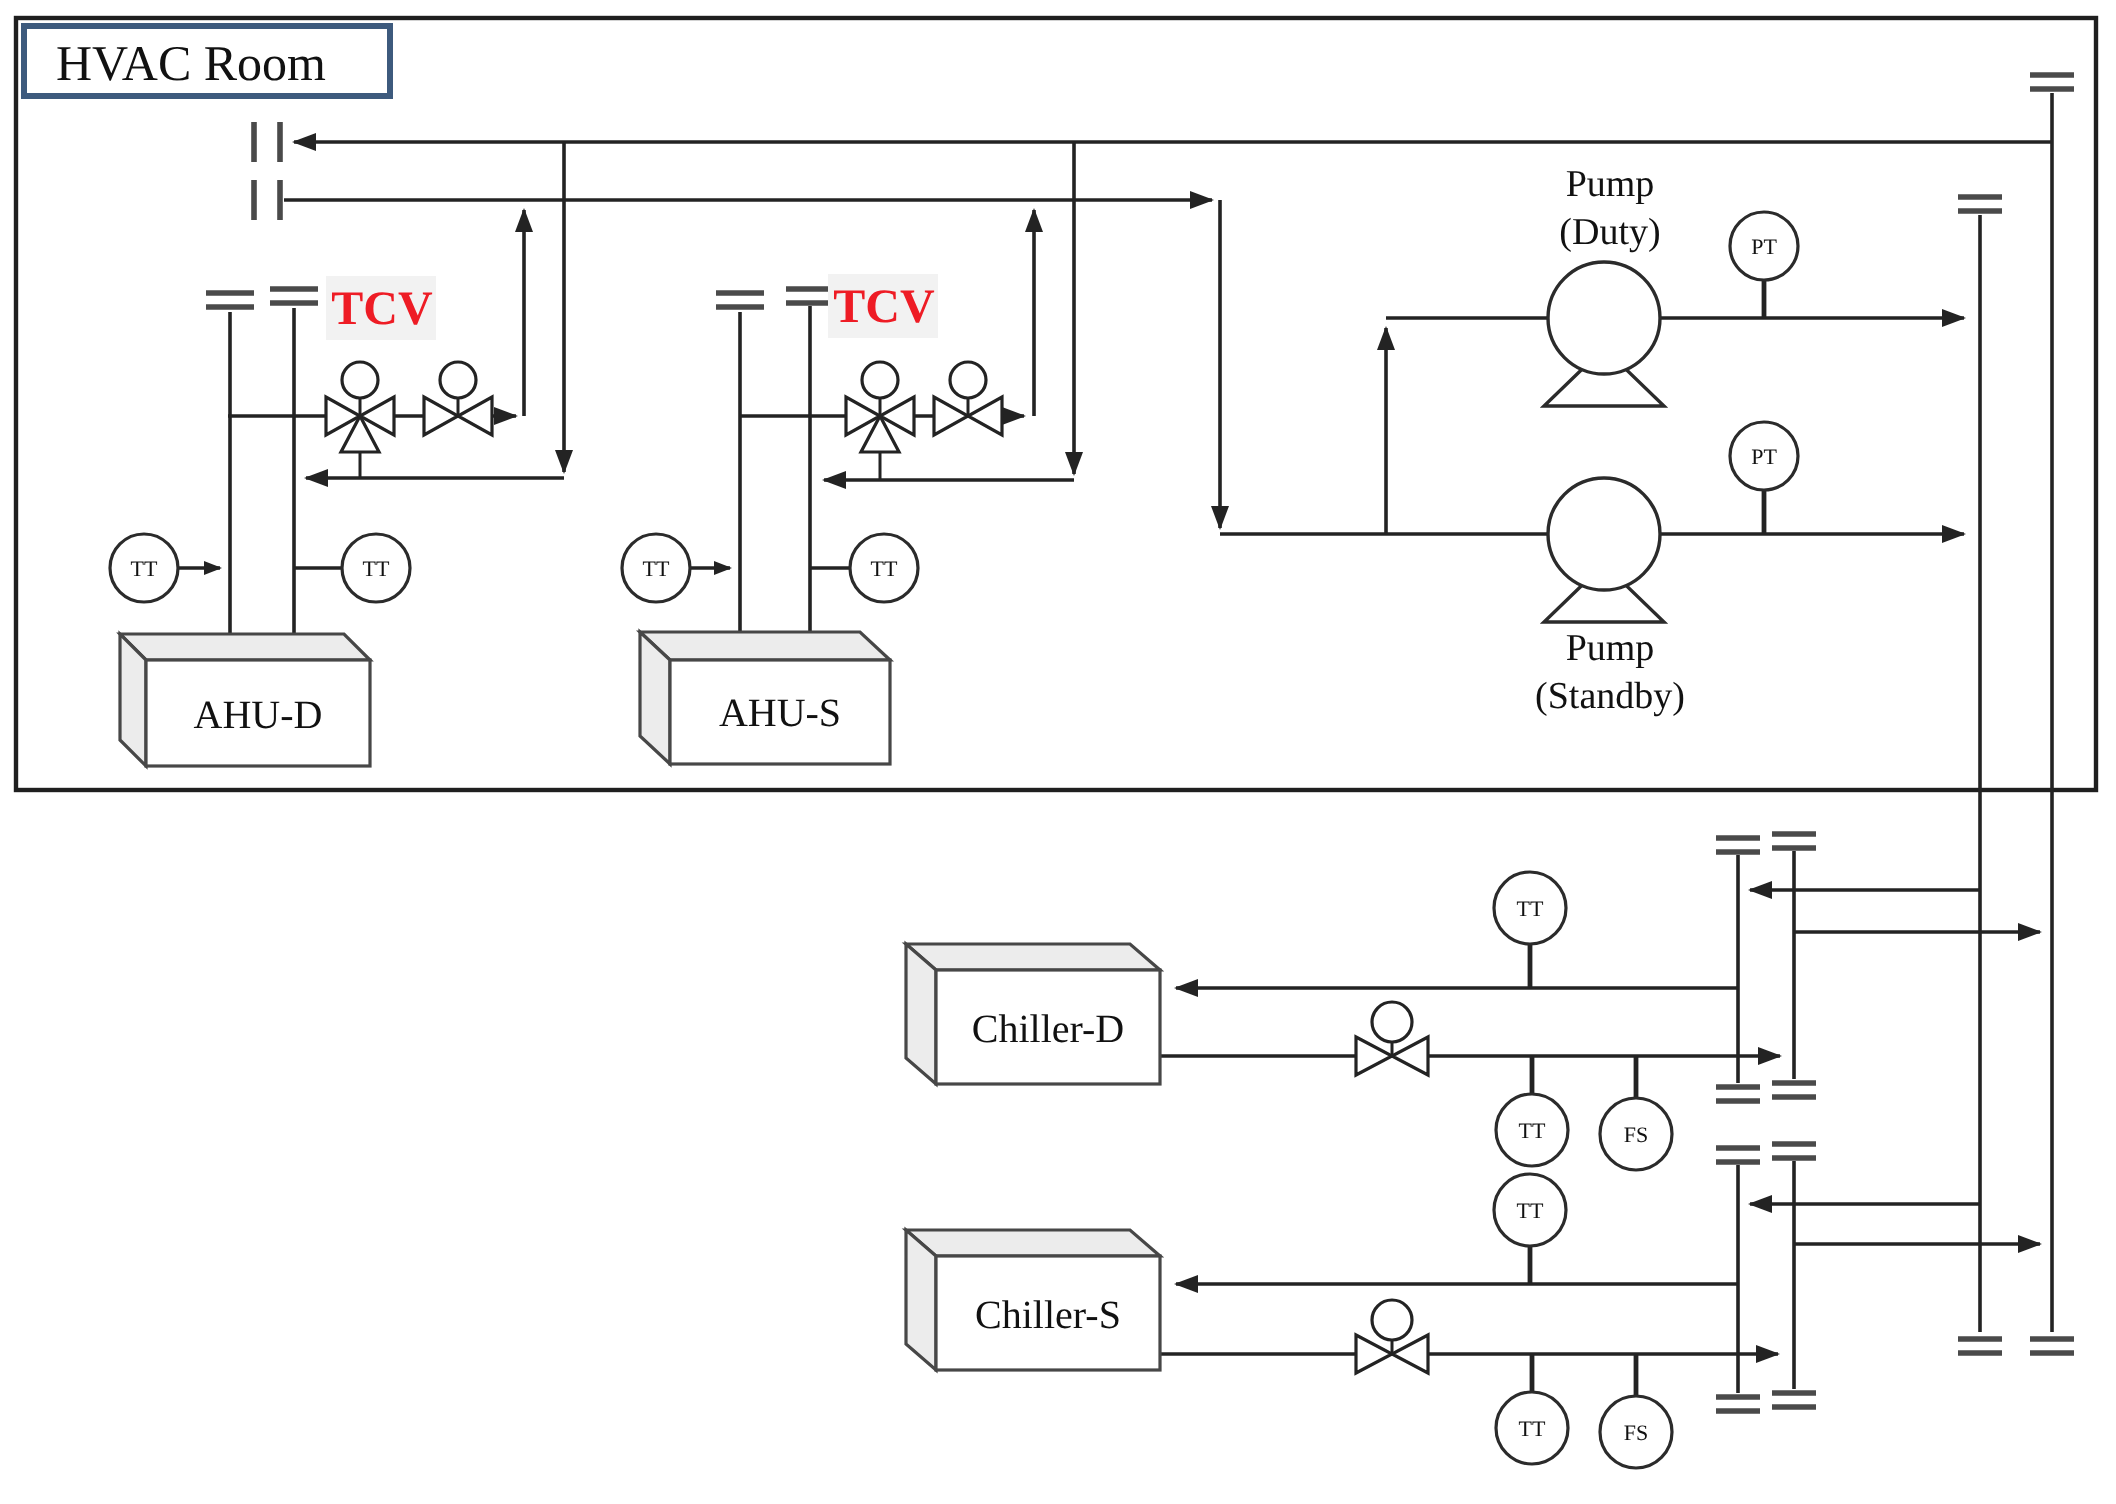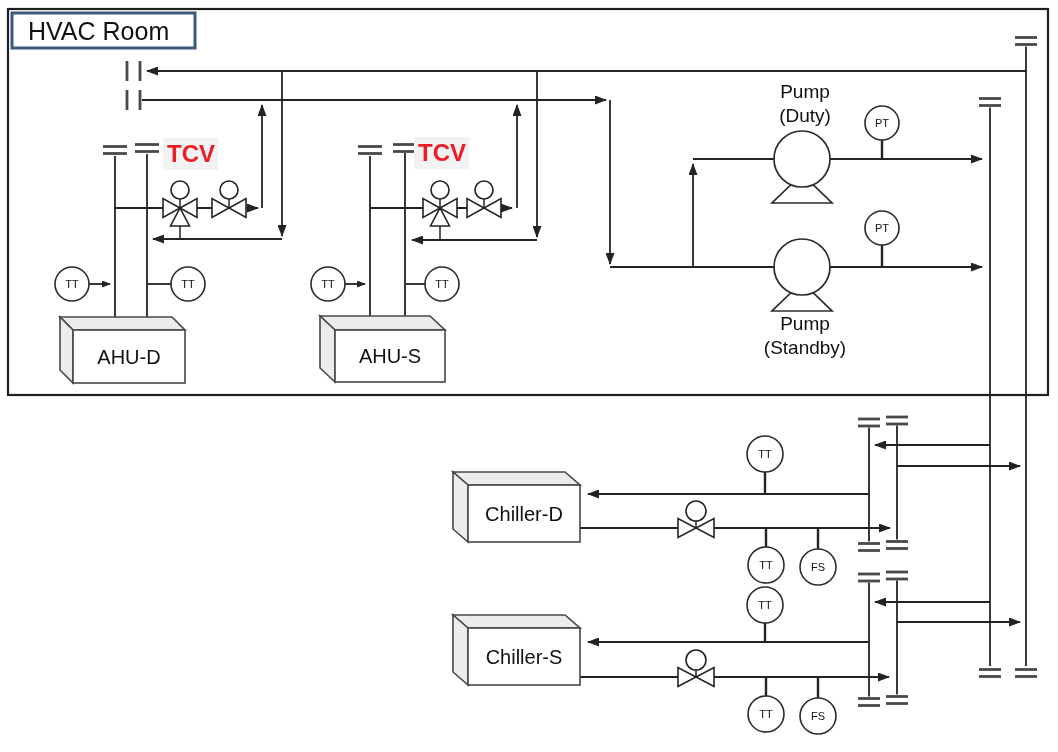--- a/index.html
+++ b/index.html
@@ -1,17 +1,17 @@
 <!DOCTYPE html>
 <html><head>
 <meta charset="utf-8">
 <style>
   html,body{margin:0;padding:0;background:#fff;}
   .stage{position:relative;width:1058px;height:752px;background:#fca5a5;
-         font-family:Liberation Sans, sans-serif;}
+         font-family:Liberation Serif, serif;}
   svg{display:block;}
   .pipe{stroke:#232323;stroke-width:1.8;fill:none;}
   .stem{stroke:#232323;stroke-width:2.4;fill:none;}
   .vstem{stroke:#232323;stroke-width:1.5;fill:none;}
   .brk{stroke:#4a4a4a;stroke-width:2.8;fill:none;}
   .room{fill:none;stroke:#1f1f1f;stroke-width:2.2;}
   .titlebox{fill:#ffffff;stroke-width:3;}
   .title-t{font-size:25px;fill:#111;}
   .inst-c{fill:#fff;stroke:#2b2b2b;stroke-width:1.6;}
   .inst-t{font-size:11px;fill:#111;text-anchor:middle;}

